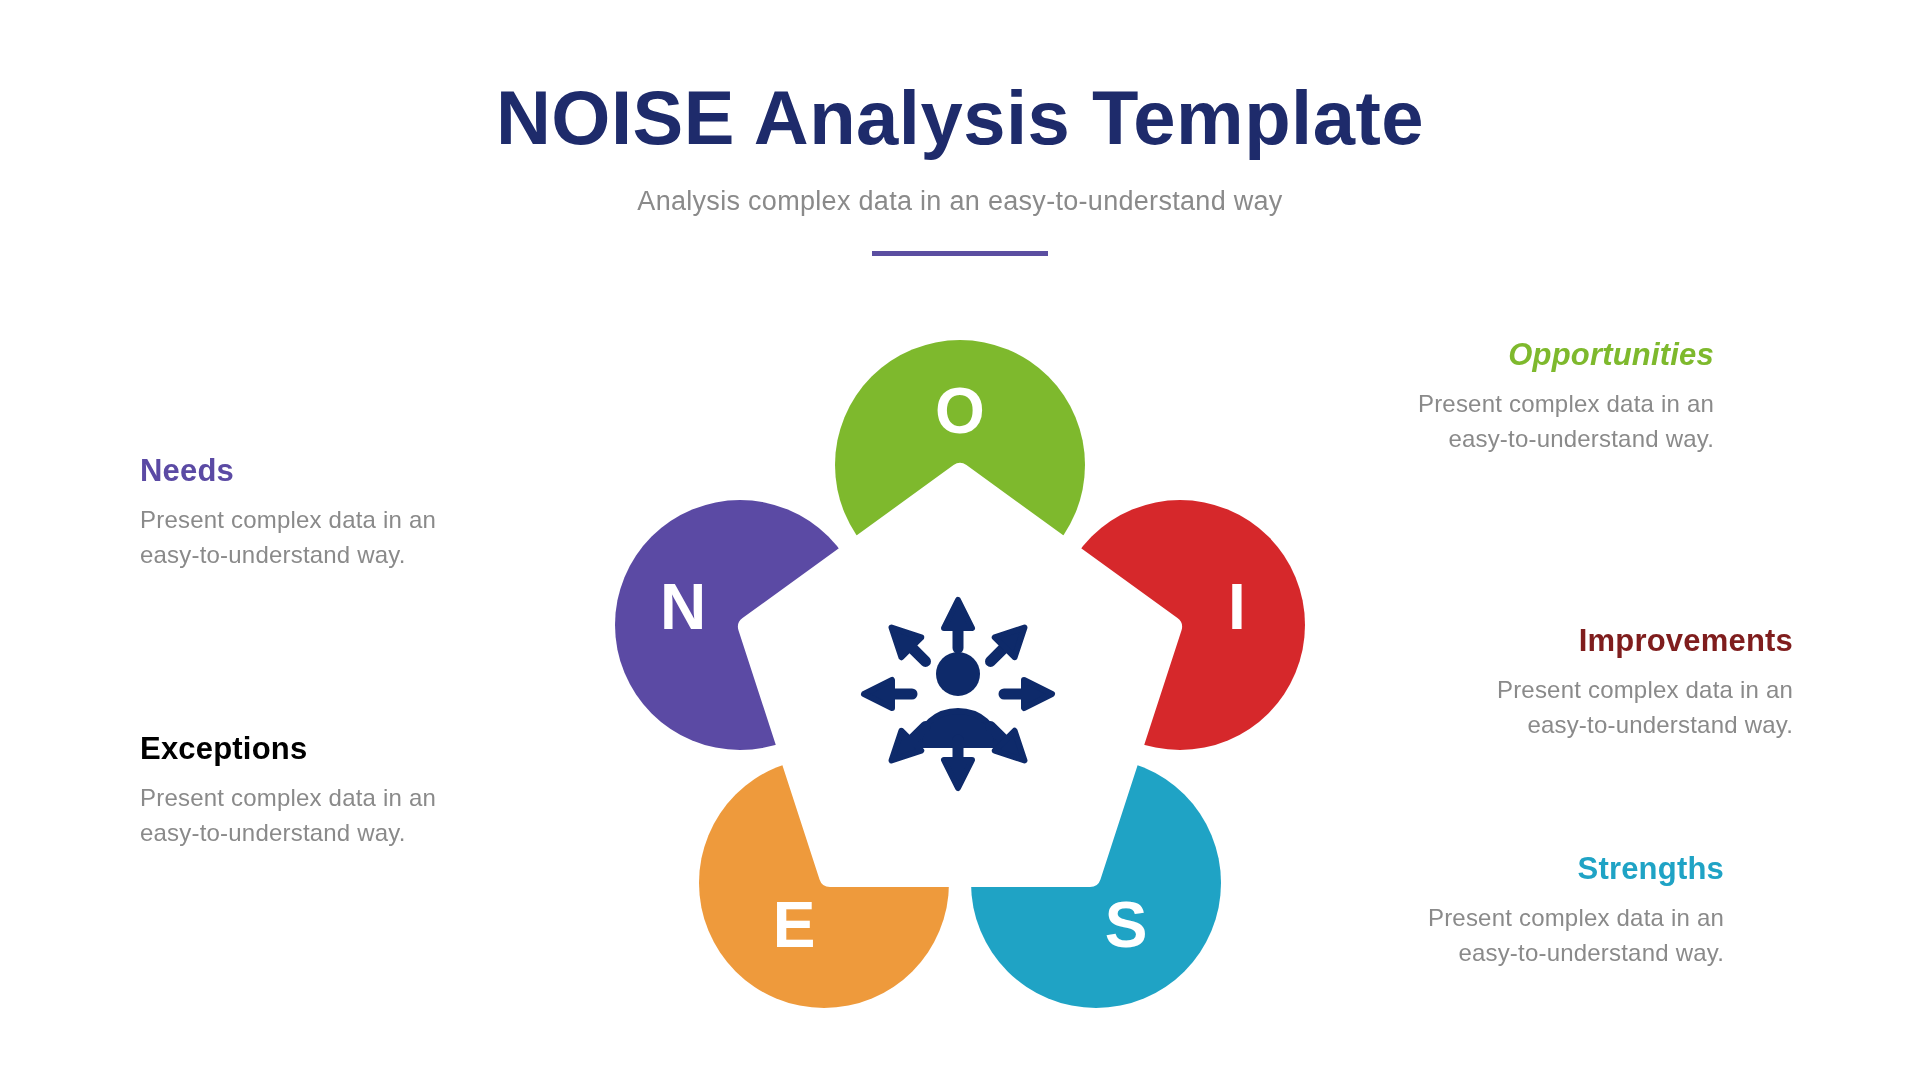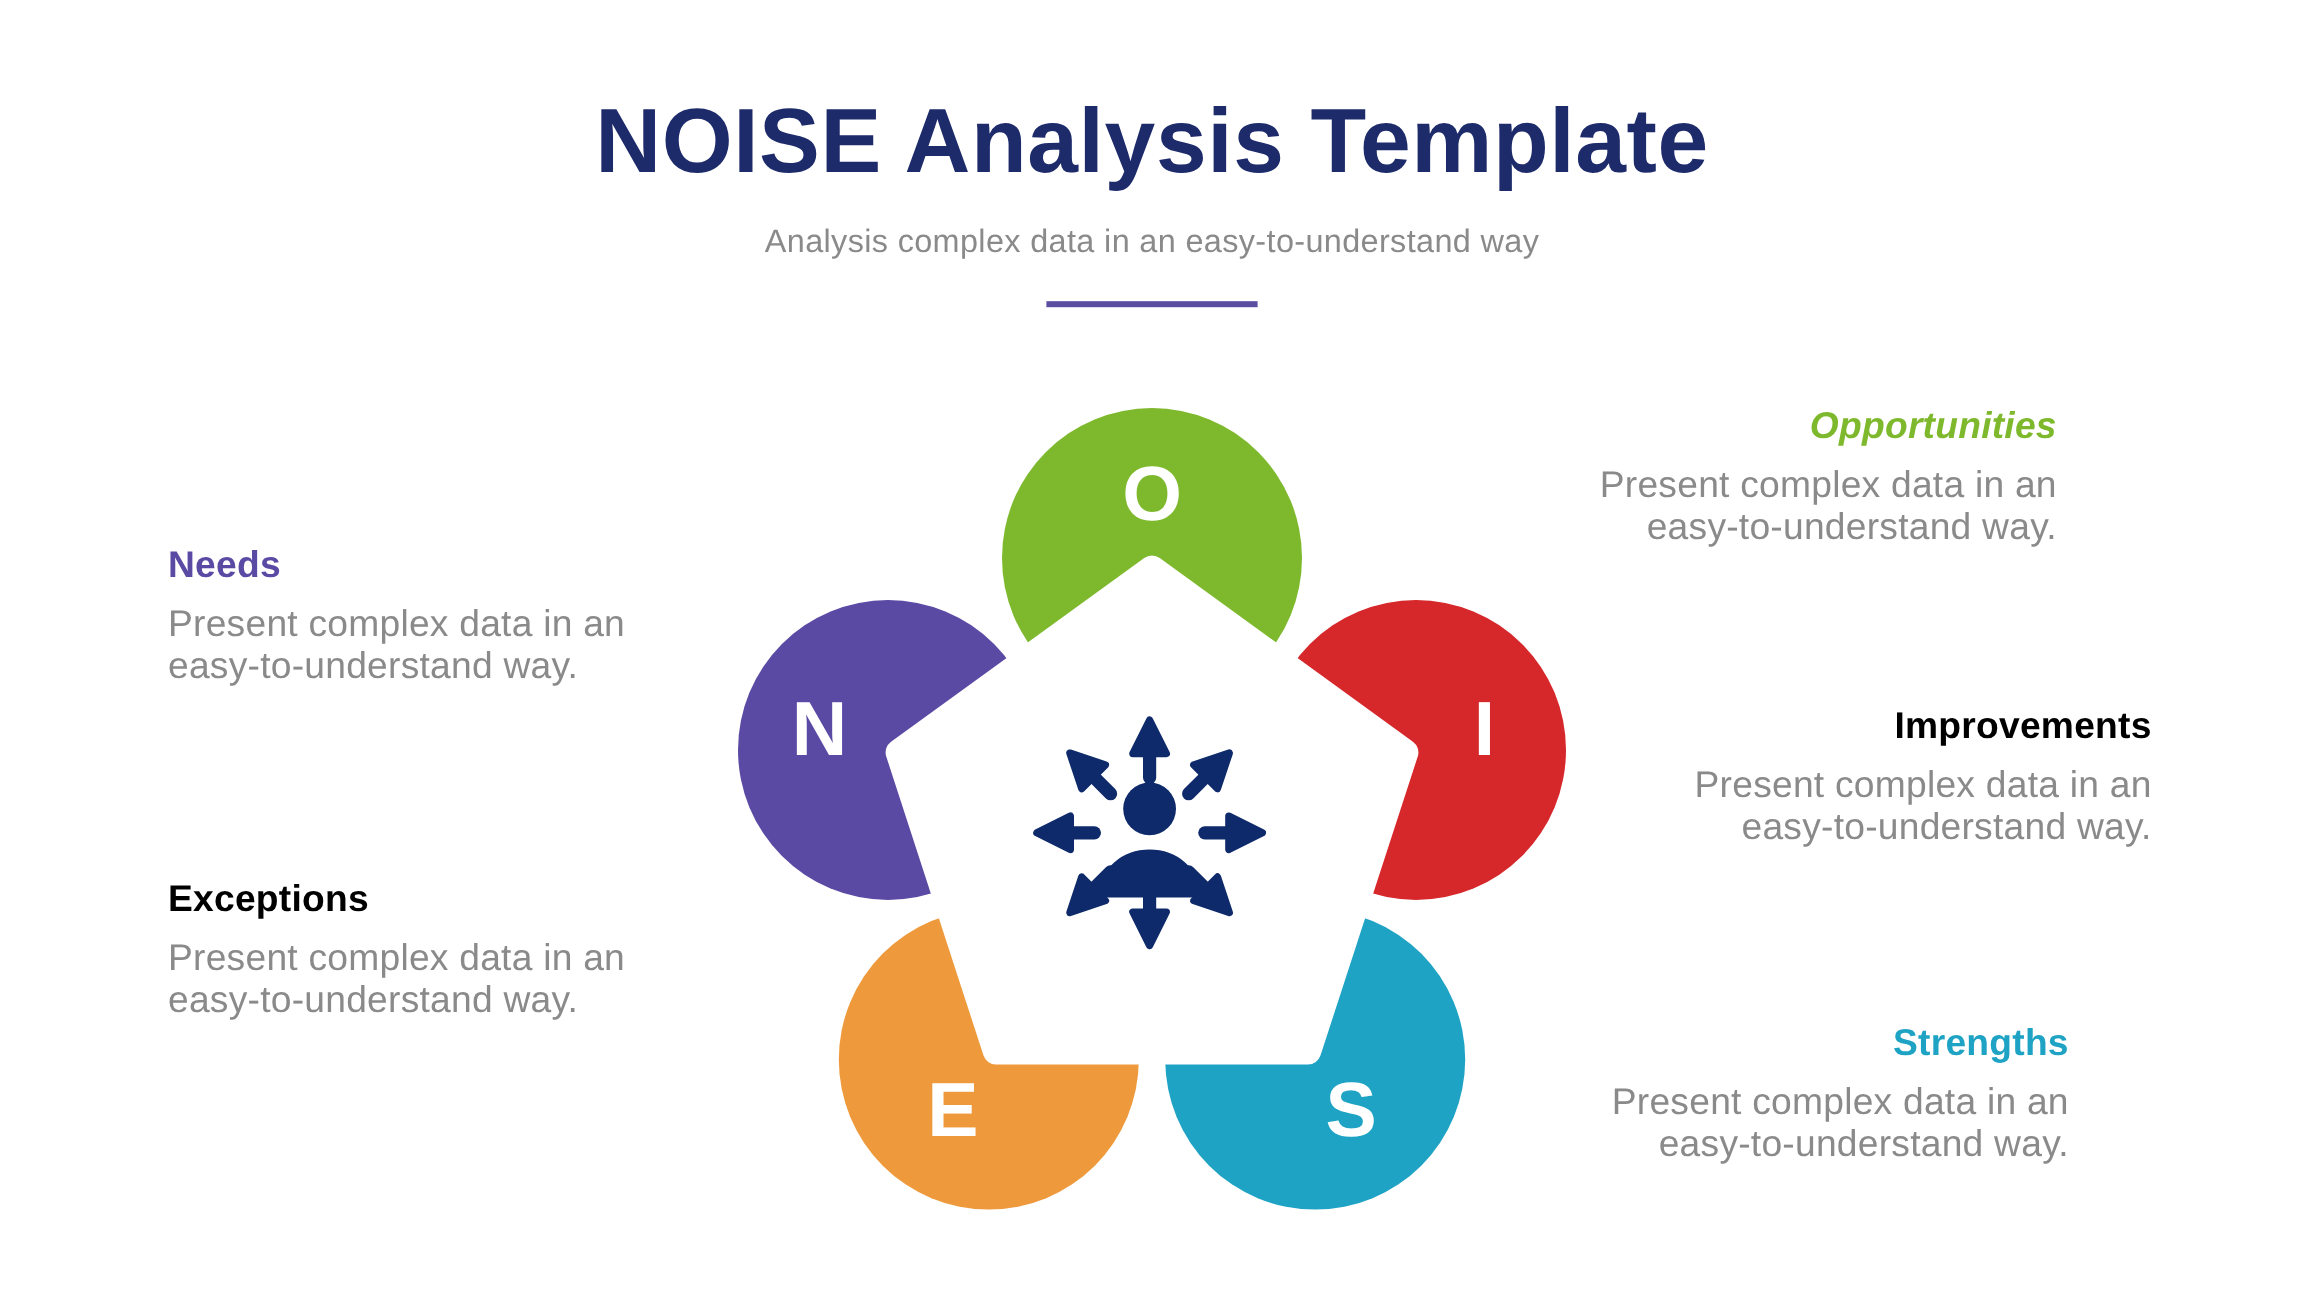--- a/index.html
+++ b/index.html
@@ -16,21 +16,21 @@
     position:absolute;left:0;right:0;top:186px;margin:0;
     text-align:center;font-size:27px;font-weight:400;color:#8A8A8A;
     letter-spacing:0.3px;
   }
   .divider{
     position:absolute;left:872px;top:251px;width:176px;height:5px;
     background:#5B4EA1;
   }
   .tb{position:absolute;width:440px;}
   .tb .tb-heading{font-size:31px;font-weight:700;line-height:37px;margin:0 0 13px 0;letter-spacing:0.2px;}
-  .tb .tb-body{font-size:31px;color:#8A8A8A;line-height:35px;margin:0;letter-spacing:0.2px;}
+  .tb .tb-body{font-size:24px;color:#8A8A8A;line-height:35px;margin:0;letter-spacing:0.2px;}
   .tb-left{text-align:left;}
   .tb-right{text-align:right;}
   .tb-needs{left:140px;top:452px;}
   .tb-exceptions{left:140px;top:730px;}
   .tb-opportunities{right:206px;top:336px;}
   .tb-improvements{right:127px;top:586px;}
   .tb-strengths{right:196px;top:850px;}
   .diagram{position:absolute;left:600px;top:330px;width:720px;height:700px;}
   .circle-letter{
     font-family:"Liberation Sans", sans-serif;font-weight:700;font-size:64px;
@@ -55,21 +55,21 @@
     <p class="tb-heading" style="color: #000000;">Exceptions</p>
     <p class="tb-body"><span>Present complex data in an</span><br><span>easy-to-understand way.</span></p>
   </div>
 
   <div class="tb tb-right tb-opportunities">
     <p class="tb-heading" style="color: rgb(126, 185, 45); font-style: italic;">Opportunities</p>
     <p class="tb-body"><span>Present complex data in an</span><br><span>easy-to-understand way.</span></p>
   </div>
 
   <div class="tb tb-right tb-improvements">
-    <p class="tb-heading" style="color: #000000;">Improvements</p>
+    <p class="tb-heading" style="color: #7f1d1d; margin-top: 36px;">Improvements</p>
     <p class="tb-body"><span>Present complex data in an</span><br><span>easy-to-understand way.</span></p>
   </div>
 
   <div class="tb tb-right tb-strengths">
     <p class="tb-heading" style="color: rgb(31, 163, 197);">Strengths</p>
     <p class="tb-body"><span>Present complex data in an</span><br><span>easy-to-understand way.</span></p>
   </div>
 
   <svg class="diagram" viewBox="600 330 720 700" xmlns="http://www.w3.org/2000/svg">
 

